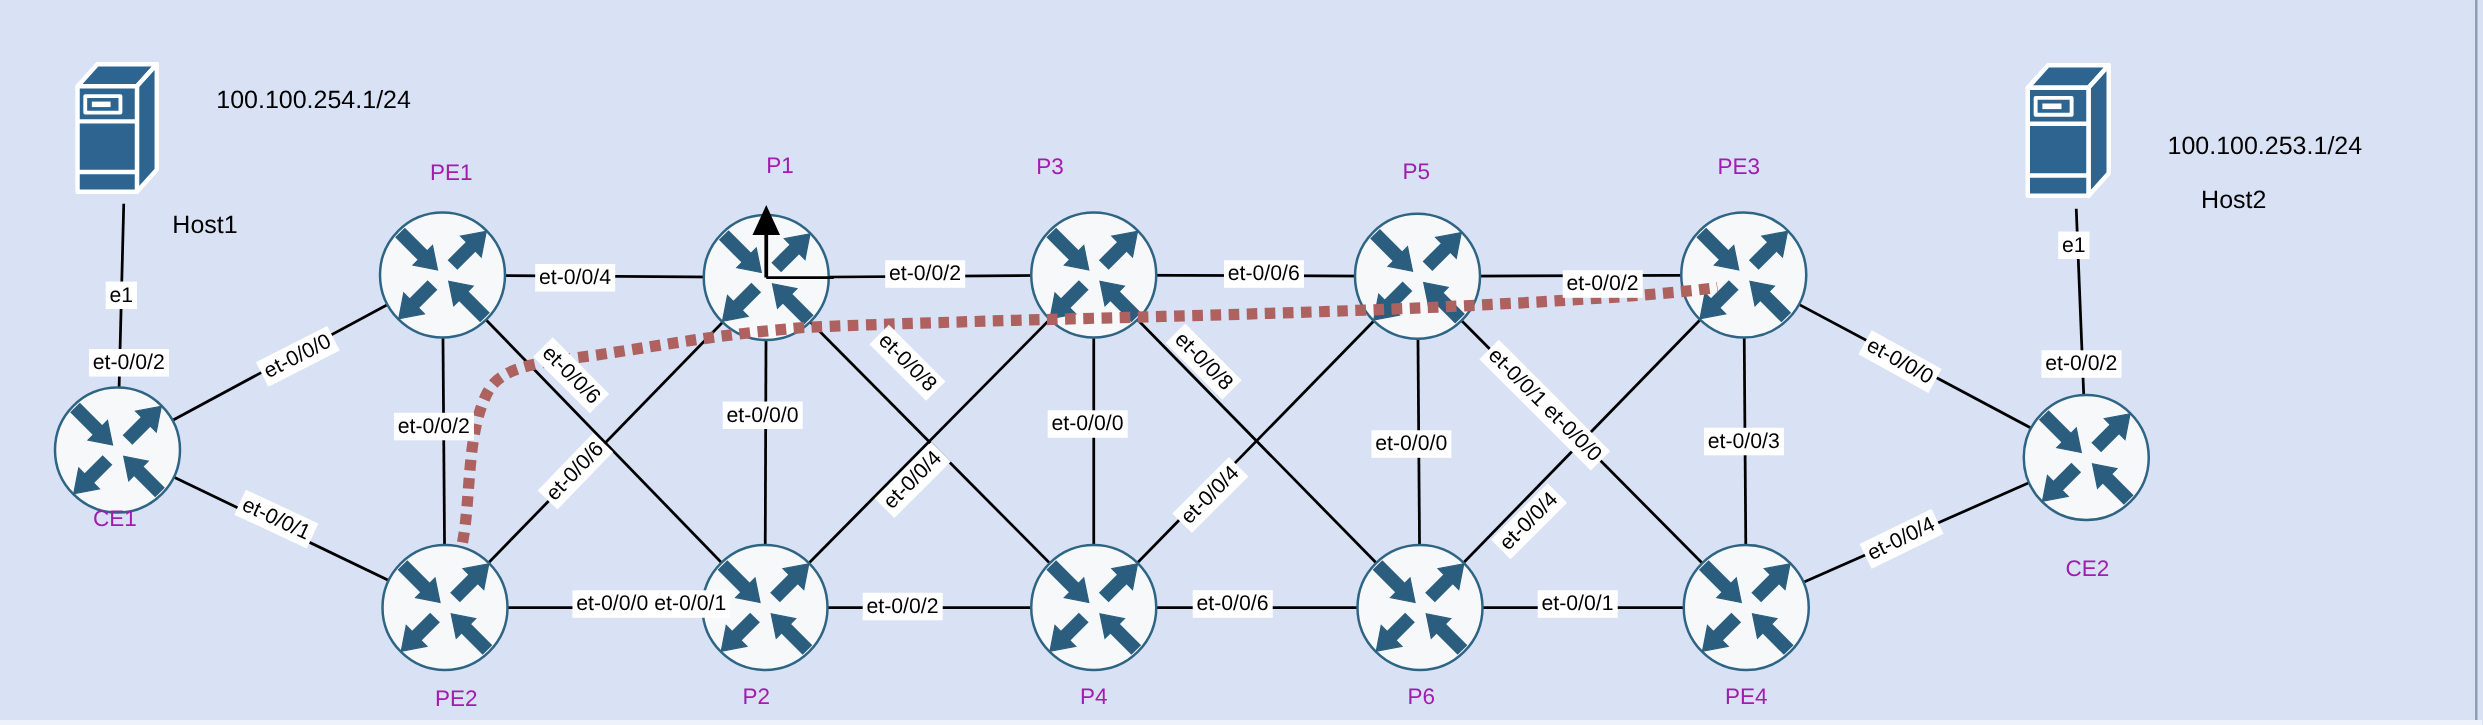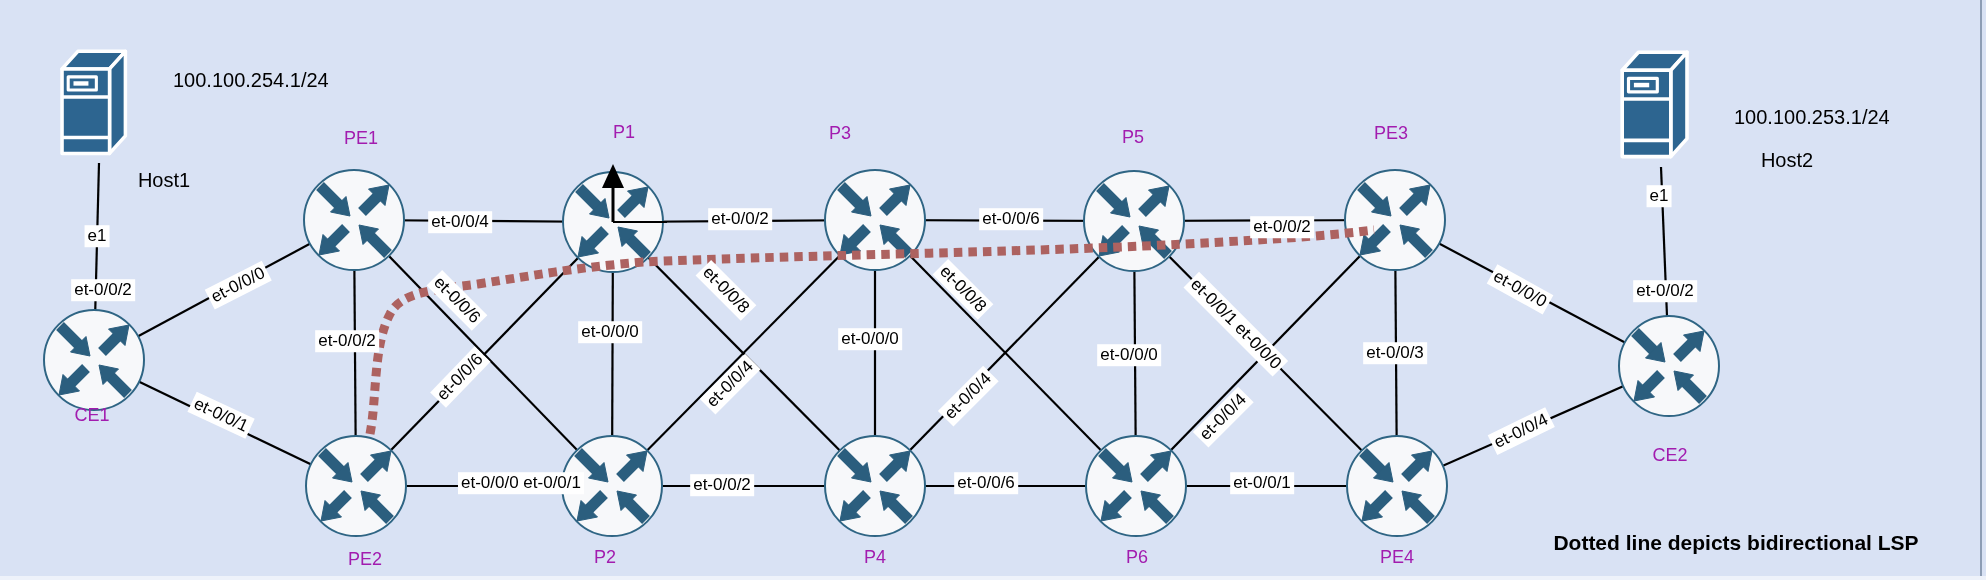--- a/index.html
+++ b/index.html
@@ -183,16 +183,15 @@
       <div class="nodelabel" style="left: 1133px; top: 138px;">P5</div>
       <div class="nodelabel" style="left: 1137px; top: 558px;">P6</div>
       <div class="nodelabel" style="left: 1391px; top: 134px; text-align: right;">PE3</div>
       <div class="nodelabel" style="left: 1397px; top: 558px;">PE4</div>
       <div class="nodelabel" style="left: 1670px; top: 456px;">CE2</div>
       <div class="hostlabel" style="left: 164px; top: 180px;">Host1</div>
       <div class="iplabel" style="left: 141px; top: 80px; margin-left: 32px;">100.100.254.1/24</div>
       <div class="hostlabel" style="left: 1787px; top: 160px;">Host2</div>
       <div class="iplabel" style="left: 1710px; top: 117px; margin-left: 24px;">100.100.253.1/24</div>
     </div>
-  <div class="note" style="left: 1736px; top: 543px;">Dotted line depicts bidirectional LSP</div>
   <div class="edge-right"></div>
   <div class="edge-bottom"></div>
 </div>
 
 </body></html>

